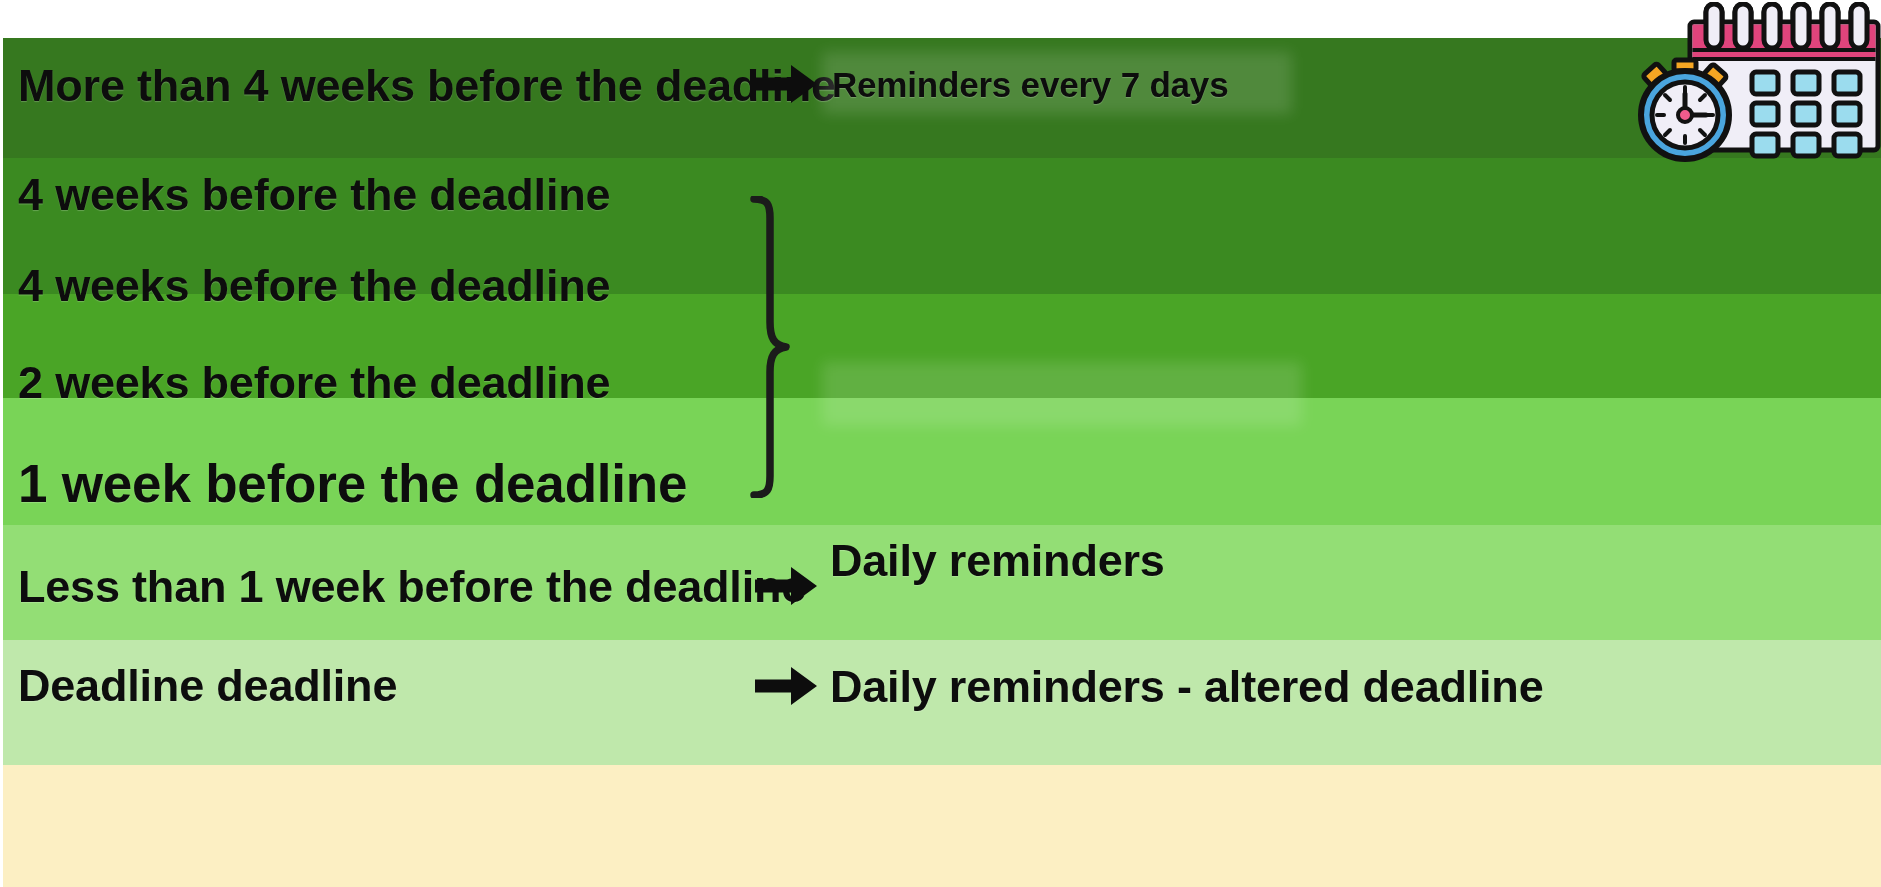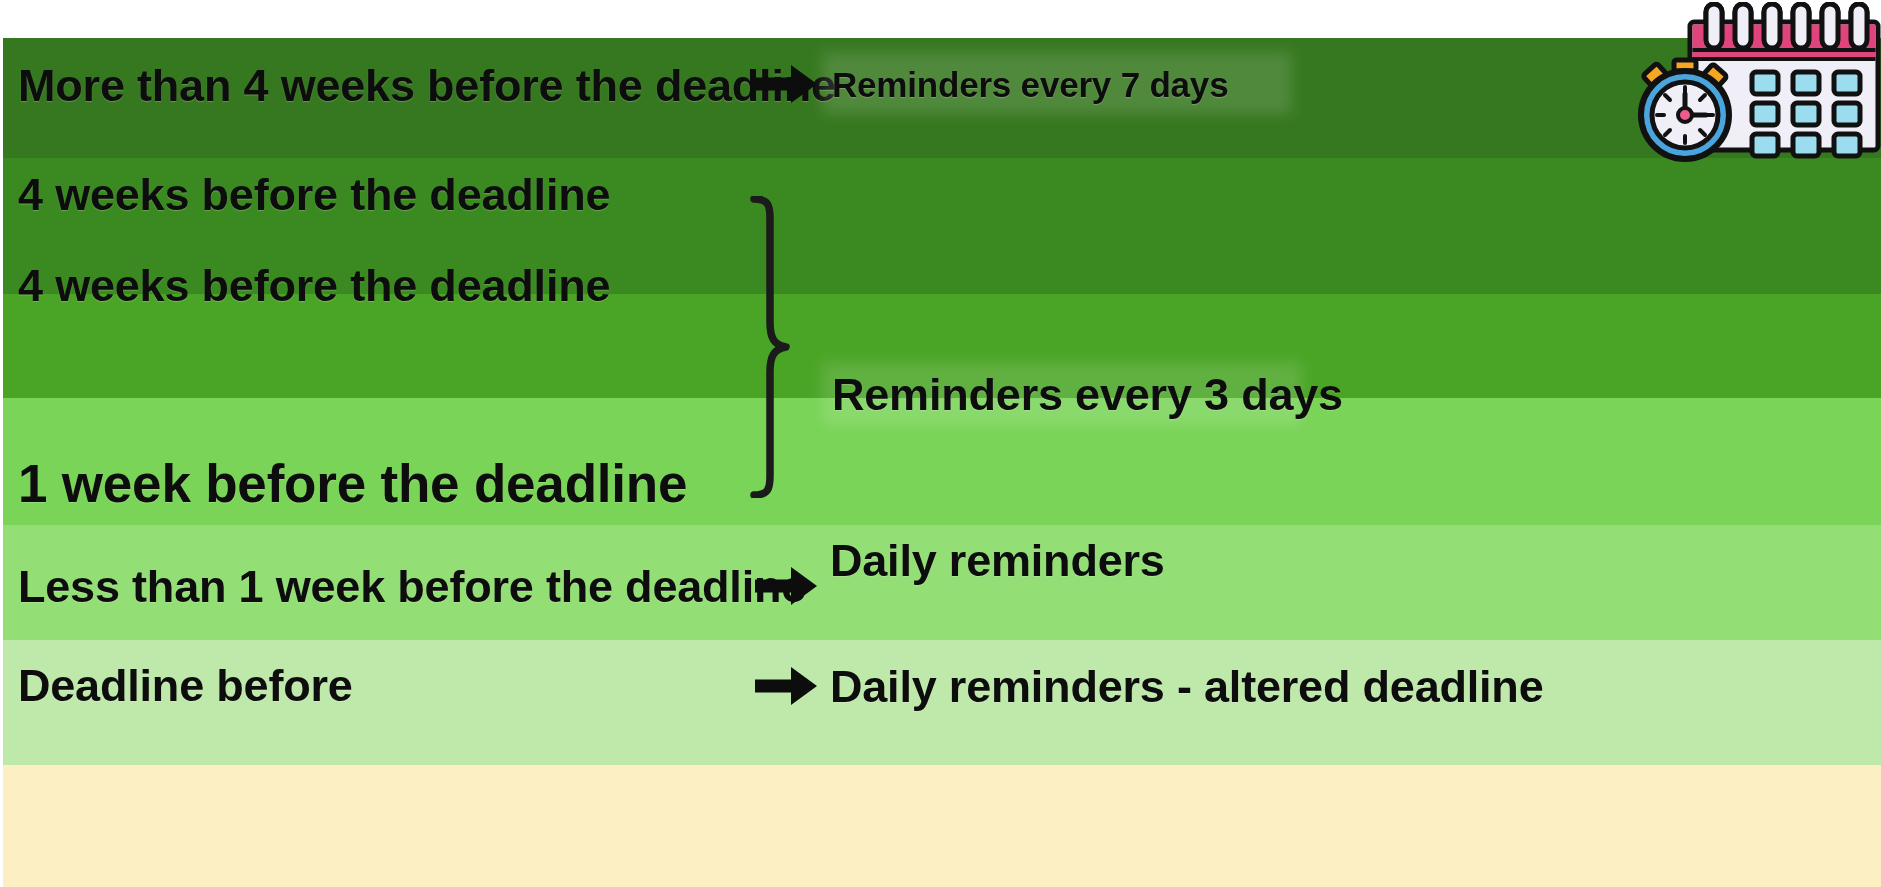--- a/index.html
+++ b/index.html
@@ -79,23 +79,24 @@
   <div class="band" style="top:640px;height:125px;">
     <div class="band-inner" style="background:#bfe8ab;"></div>
   </div>
   <div class="band" style="top:765px;height:122px;">
     <div class="band-inner" style="background:#fcefc3;"></div>
   </div>
 
   <div class="cond" style="top:62px;font-size:45px;line-height:48px;">More than 4 weeks before the deadline</div>
   <div class="cond" style="top:171px;font-size:45px;line-height:48px;">4 weeks before the deadline</div>
   <div class="cond" style="top:262px;font-size:45px;line-height:48px;">4 weeks before the deadline</div>
+  <div class="cond" style="top:359px;font-size:45px;line-height:48px;">2 weeks before the deadline</div>
   <div class="cond" style="top:460px;font-size:53px;line-height:48px;">1 week before the deadline</div>
   <div class="cond" style="top:563px;font-size:45px;line-height:48px;">Less than 1 week before the deadline</div>
-  <div class="cond" style="top:662px;font-size:45px;line-height:48px;">Deadline before</div>
+  <div class="cond" style="top:662px;font-size:45px;line-height:48px;">Deadline deadline</div>
 
   <div class="arrow" style="left:755px;top:60px;">
     <svg viewBox="0 0 62 48" xmlns="http://www.w3.org/2000/svg" aria-hidden="true">
       <path d="M0 17.5 H36 V5 L62 24 L36 43 V30.5 H0 Z" fill="#0d0d0d"></path>
     </svg>
   </div>
   <div class="arrow" style="left:755px;top:562px;">
     <svg viewBox="0 0 62 48" xmlns="http://www.w3.org/2000/svg" aria-hidden="true">
       <path d="M0 17.5 H36 V5 L62 24 L36 43 V30.5 H0 Z" fill="#0d0d0d"></path>
     </svg>
@@ -115,21 +116,20 @@
                C 26 153, 22 160, 22 176
                L 22 280
                C 22 293, 20 299, 6 299" fill="none" stroke="#1b1b1b" stroke-width="7.5" stroke-linecap="round" stroke-linejoin="round"></path>
     </svg>
   </div>
 
   <div class="res-glow" style="left:822px;top:52px;width:470px;height:62px;"></div>
   <div class="res" style="left:832px;top:60px;font-size:35px;line-height:50px;">Reminders every 7 days</div>
 
   <div class="res-glow" style="left:822px;top:362px;width:480px;height:64px;"></div>
-  <div class="res" style="left:832px;top:370px;font-size:45px;line-height:50px;">Reminders every 3 days</div>
 
   <div class="res" style="left:830px;top:536px;font-size:45px;line-height:50px;">Daily reminders</div>
 
   <div class="res" style="left:830px;top:662px;font-size:45px;line-height:50px;">Daily reminders - altered deadline</div>
 
   <div class="icon" style="left:1638px;top:2px;width:244px;height:160px;">
     <svg viewBox="0 0 244 160" xmlns="http://www.w3.org/2000/svg" aria-hidden="true">
 
       <g stroke="#111111" stroke-width="5" fill="#f0eef7">
         <rect x="68" y="2" width="16" height="44" rx="8"></rect>

